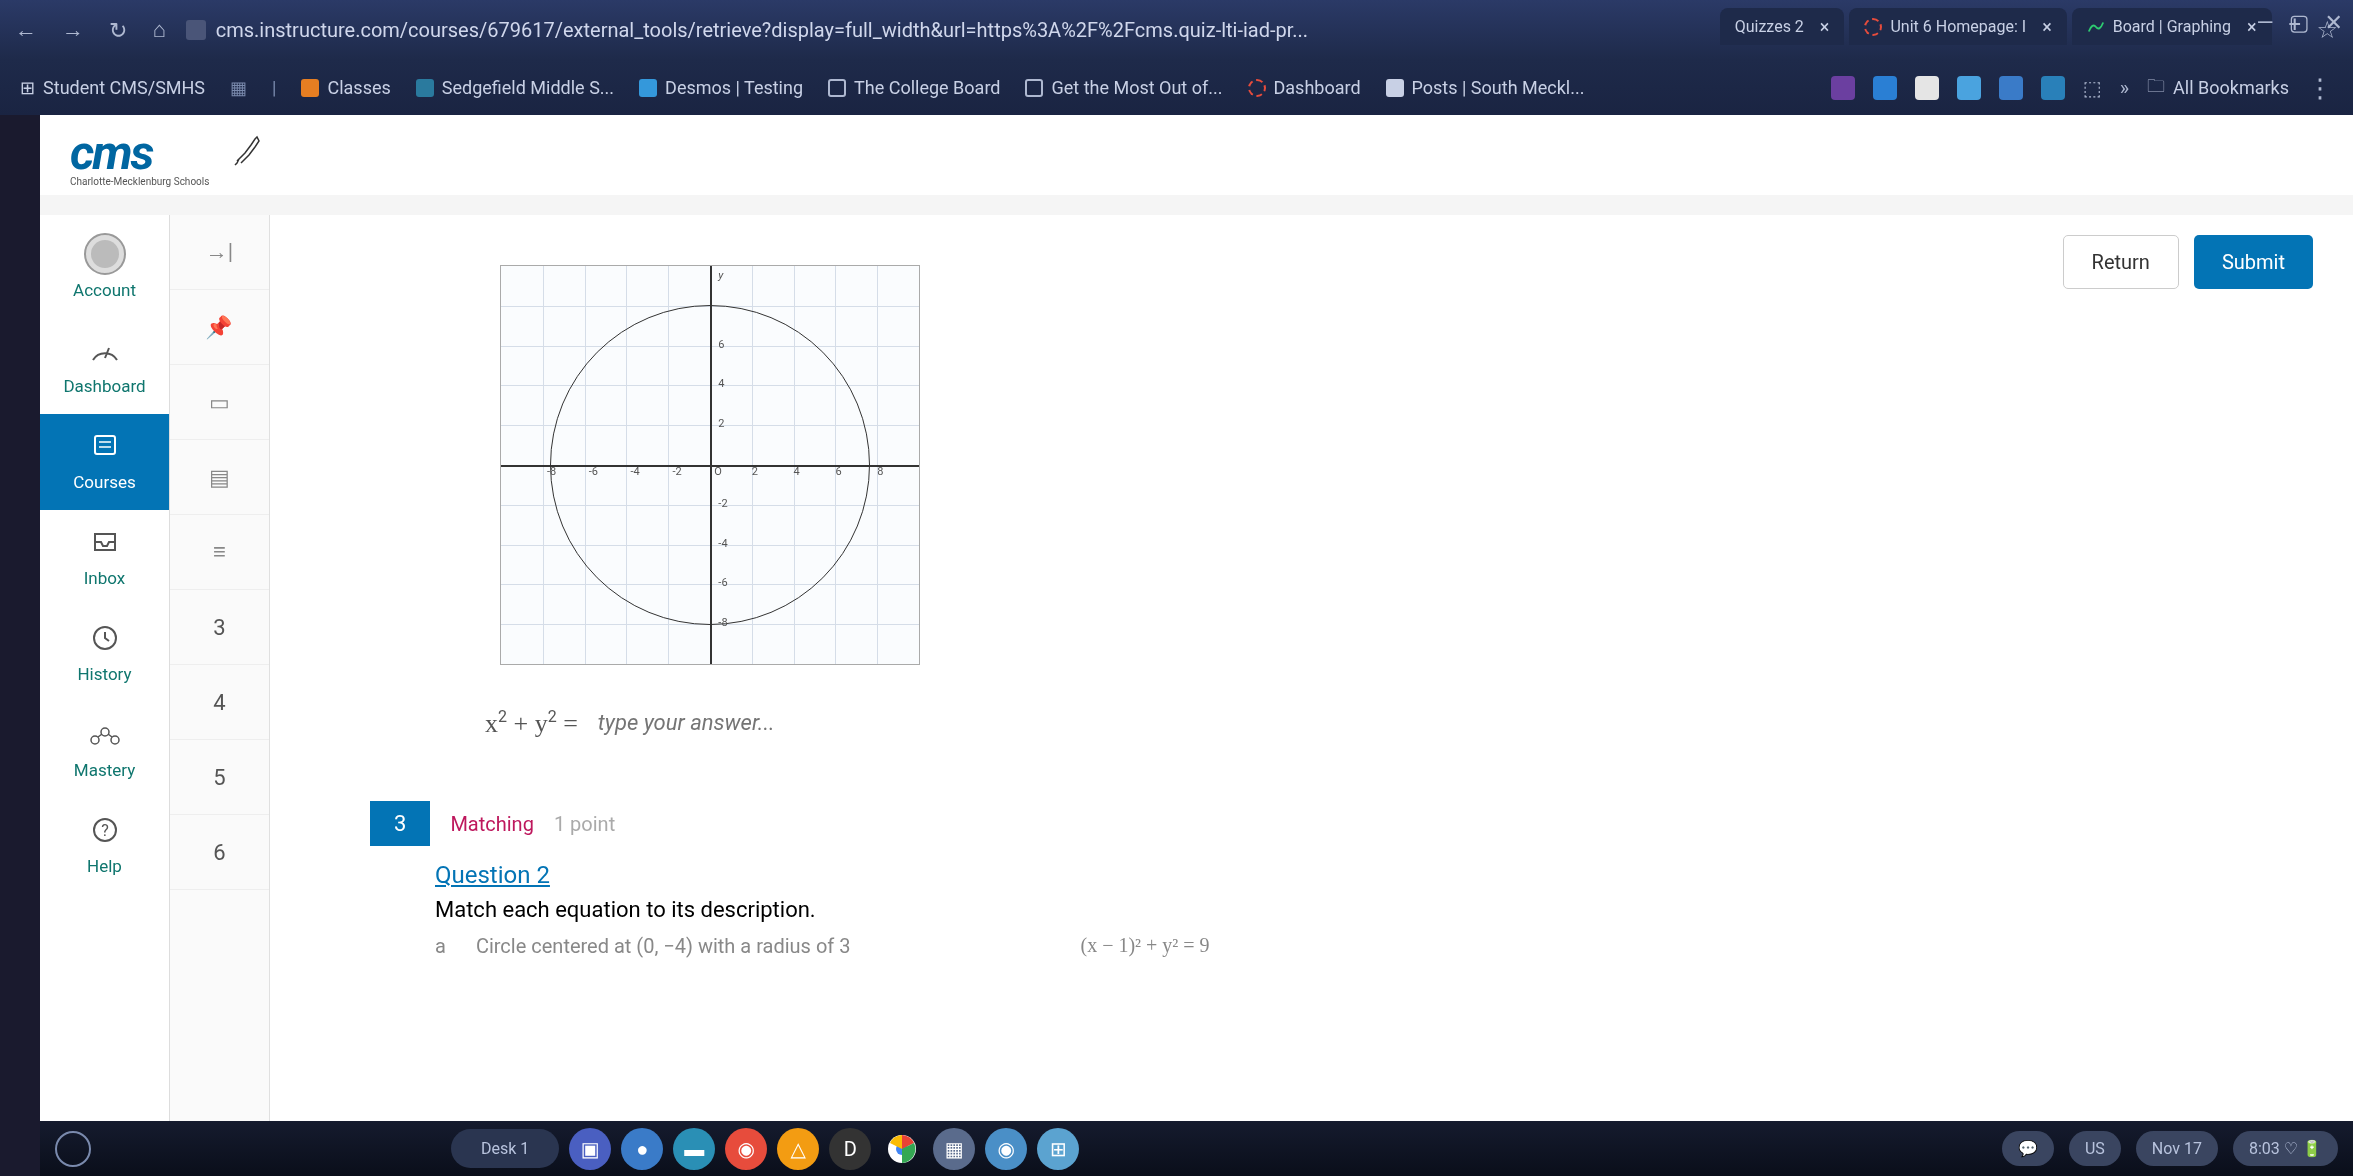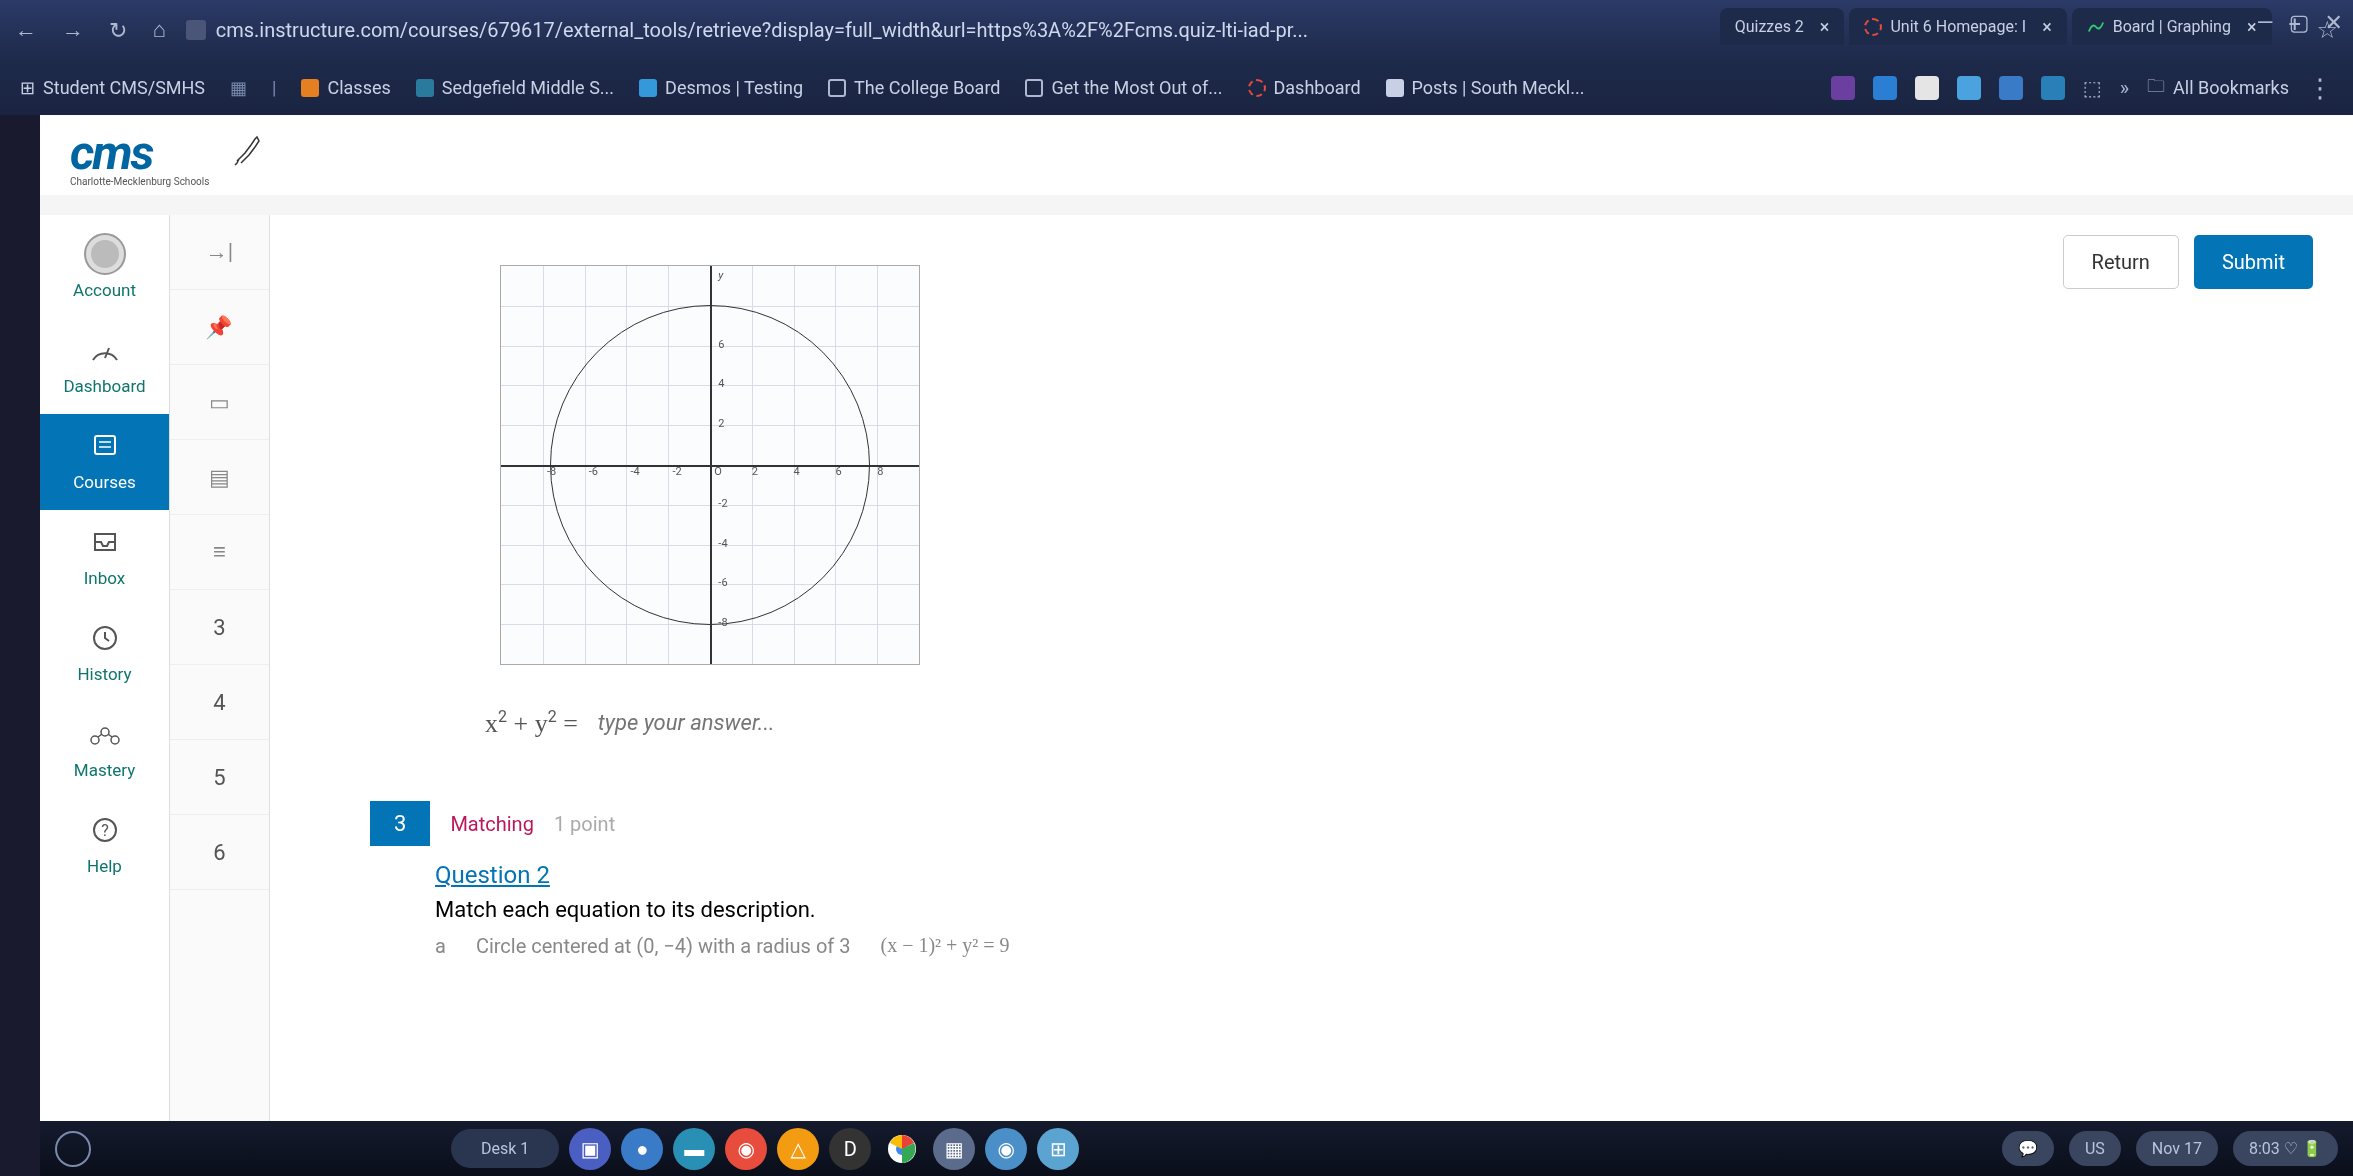--- a/index.html
+++ b/index.html
@@ -84,21 +84,21 @@
     .answer-input { border: none; border-bottom: 1px solid transparent; font-size: 22px; color: #aaa; background: transparent; width: 260px; padding: 5px; font-style: italic; }
     
     
     .q-header { display: flex; align-items: center; gap: 20px; margin: 30px 0 15px 50px; }
     .q-num-badge { background: #0374b5; color: #fff; padding: 10px 24px; font-size: 22px; }
     .q-type { color: #be185d; font-size: 20px; }
     .q-points { color: #aaa; font-size: 20px; }
     .q-title { margin-left: 115px; font-size: 24px; color: #0374b5; text-decoration: underline; }
     .q-desc { margin-left: 115px; font-size: 22px; color: #000000; margin-top: 8px; }
     .q-option { margin-left: 115px; font-size: 20px; color: #888; margin-top: 12px; display: flex; gap: 30px; }
-    .q-equation { font-family: serif; }
+    .q-equation { margin-left: 200px; font-family: serif; }
     
     
     .taskbar { position: absolute; bottom: 0; left: 40px; right: 0; height: 55px; background: linear-gradient(to top, #0a0e1a, #151b2e); display: flex; align-items: center; padding: 0 15px; gap: 10px; }
     .tb-circle { width: 36px; height: 36px; border: 2px solid #7a8aad; border-radius: 50%; }
     .tb-pill { background: #2a3550; color: #b8c3dd; padding: 10px 30px; border-radius: 25px; font-size: 16px; margin-left: 350px; }
     .tb-icon { width: 42px; height: 42px; border-radius: 50%; display: flex; align-items: center; justify-content: center; font-size: 20px; color: #fff; }
     .tb-right { margin-left: auto; display: flex; gap: 15px; align-items: center; color: #b8c3dd; font-size: 16px; }
     .tb-badge { background: #3a4560; padding: 8px 16px; border-radius: 20px; }
   </style>
 </head>

